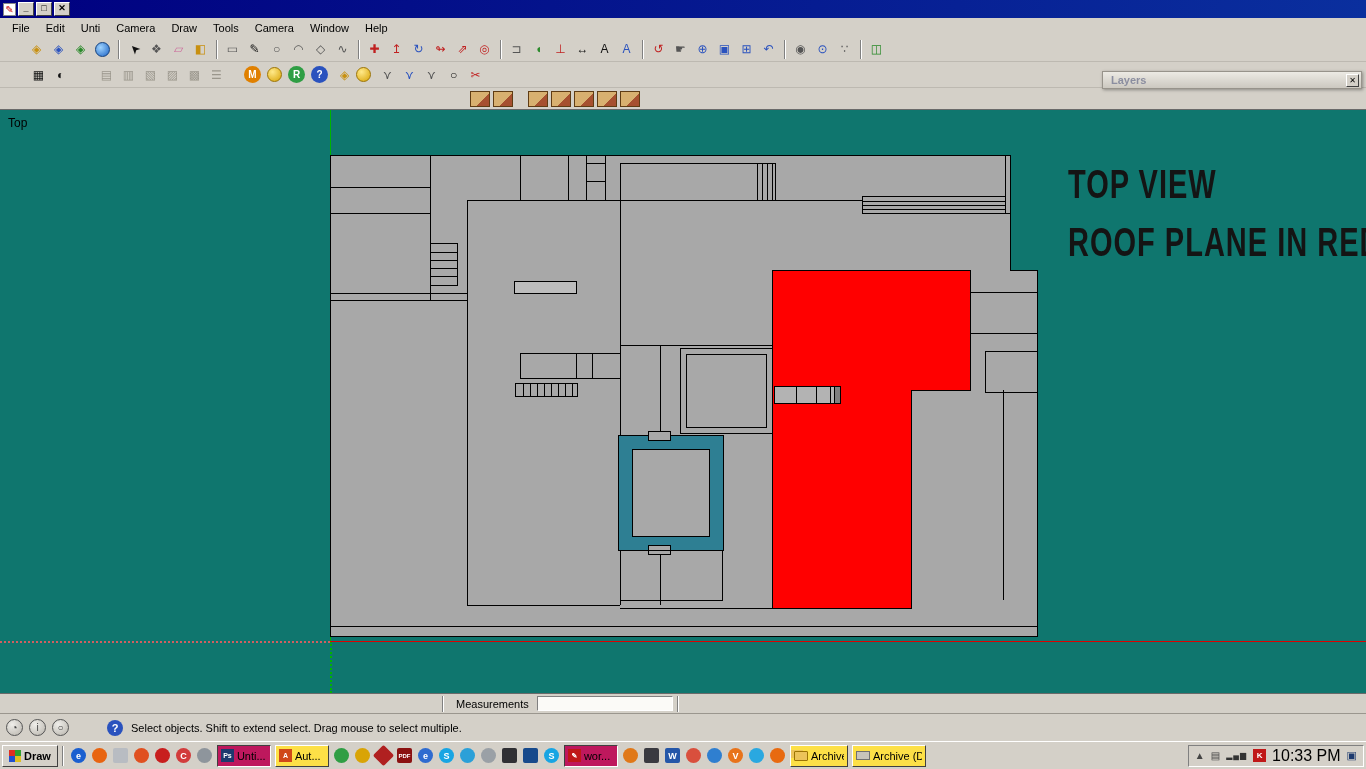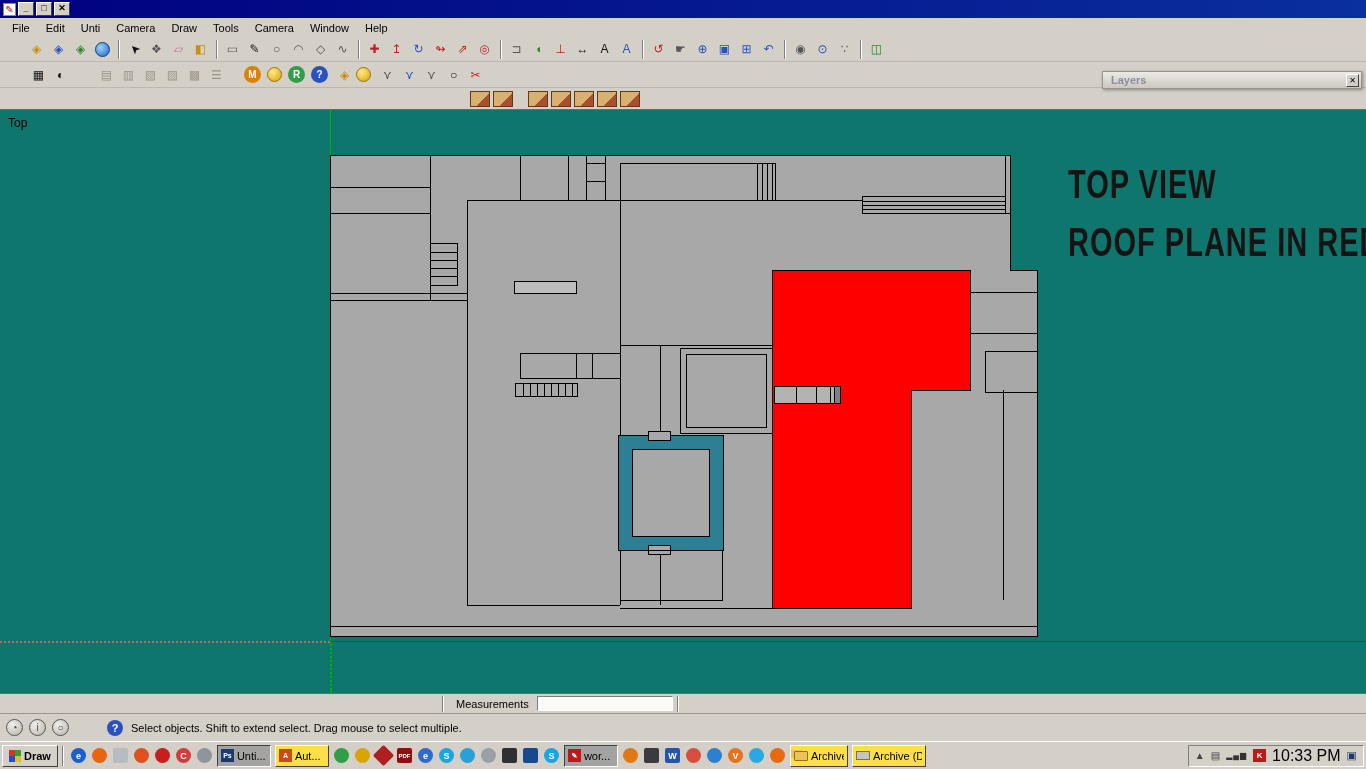--- a/index.html
+++ b/index.html
@@ -64,21 +64,21 @@
   
   .taskbar { height:28px; background:#d4d0c8; border-top:1px solid #fff; display:flex; align-items:center; padding:0 2px; }
   .start { height:22px; display:flex; align-items:center; gap:3px; padding:0 6px; background:#d4d0c8; border:1px solid; border-color:#fff #404040 #404040 #fff; font-weight:bold; font-size:11px; font-family:"Liberation Sans",sans-serif; }
   .flag { width:12px; height:12px; display:grid; grid-template-columns:6px 6px; grid-template-rows:6px 6px; }
   .flag i:nth-child(1){background:#e03020}.flag i:nth-child(2){background:#30a030}.flag i:nth-child(3){background:#2050d0}.flag i:nth-child(4){background:#e0c020}
   .tsep { width:2px; height:20px; border-left:1px solid #808080; border-right:1px solid #fff; margin:0 4px; }
   .q { width:15px; height:15px; border-radius:50%; color:#fff; font-size:9px; font-weight:bold; display:inline-flex; align-items:center; justify-content:center; margin:0 3px; flex:none; }
   .sq { border-radius:2px; } .dia { border-radius:2px; transform:rotate(45deg); }
   .pdfq { font-size:6px; }
   .twin { height:22px; width:54px; display:flex; align-items:center; gap:3px; padding:0 3px; margin:0 2px; background:#fde047; border:1px solid; border-color:#fff #404040 #404040 #fff; font-size:11px; font-family:"Liberation Sans",sans-serif; flex:none; overflow:hidden; }
-  .twin.pressed { border-color:#404040 #fff #fff #404040; background:#a3a3a3; }
+  .twin.pressed { border-color:#404040 #fff #fff #404040; background:#be185d; }
   .wic { width:13px; height:13px; color:#fff; font-size:7px; font-weight:bold; display:flex; align-items:center; justify-content:center; flex:none; }
   .wlbl { white-space:nowrap; overflow:hidden; }
   .fold { width:14px; height:10px; background:#ecc35a; border:1px solid #9c7404; border-radius:1px; box-shadow:-4px -2px 0 -1px #ecc35a; flex:none; }
   .drv { width:14px; height:9px; background:#c8c4bc; border:1px solid #707070; flex:none; }
   .tray { margin-left:auto; height:22px; display:flex; align-items:center; gap:6px; padding:0 6px; border:1px solid; border-color:#808080 #fff #fff #808080; }
   .tic { font-size:10px; color:#444; }
   .sig { font-size:8px; letter-spacing:1px; color:#333; }
   .kico { width:13px; height:13px; background:#c01818; color:#fff; font-size:8px; font-weight:bold; display:flex; align-items:center; justify-content:center; }
   .shieldico { color:#1d3a6e; font-size:11px; }
   .clock { font-size:16px; }

